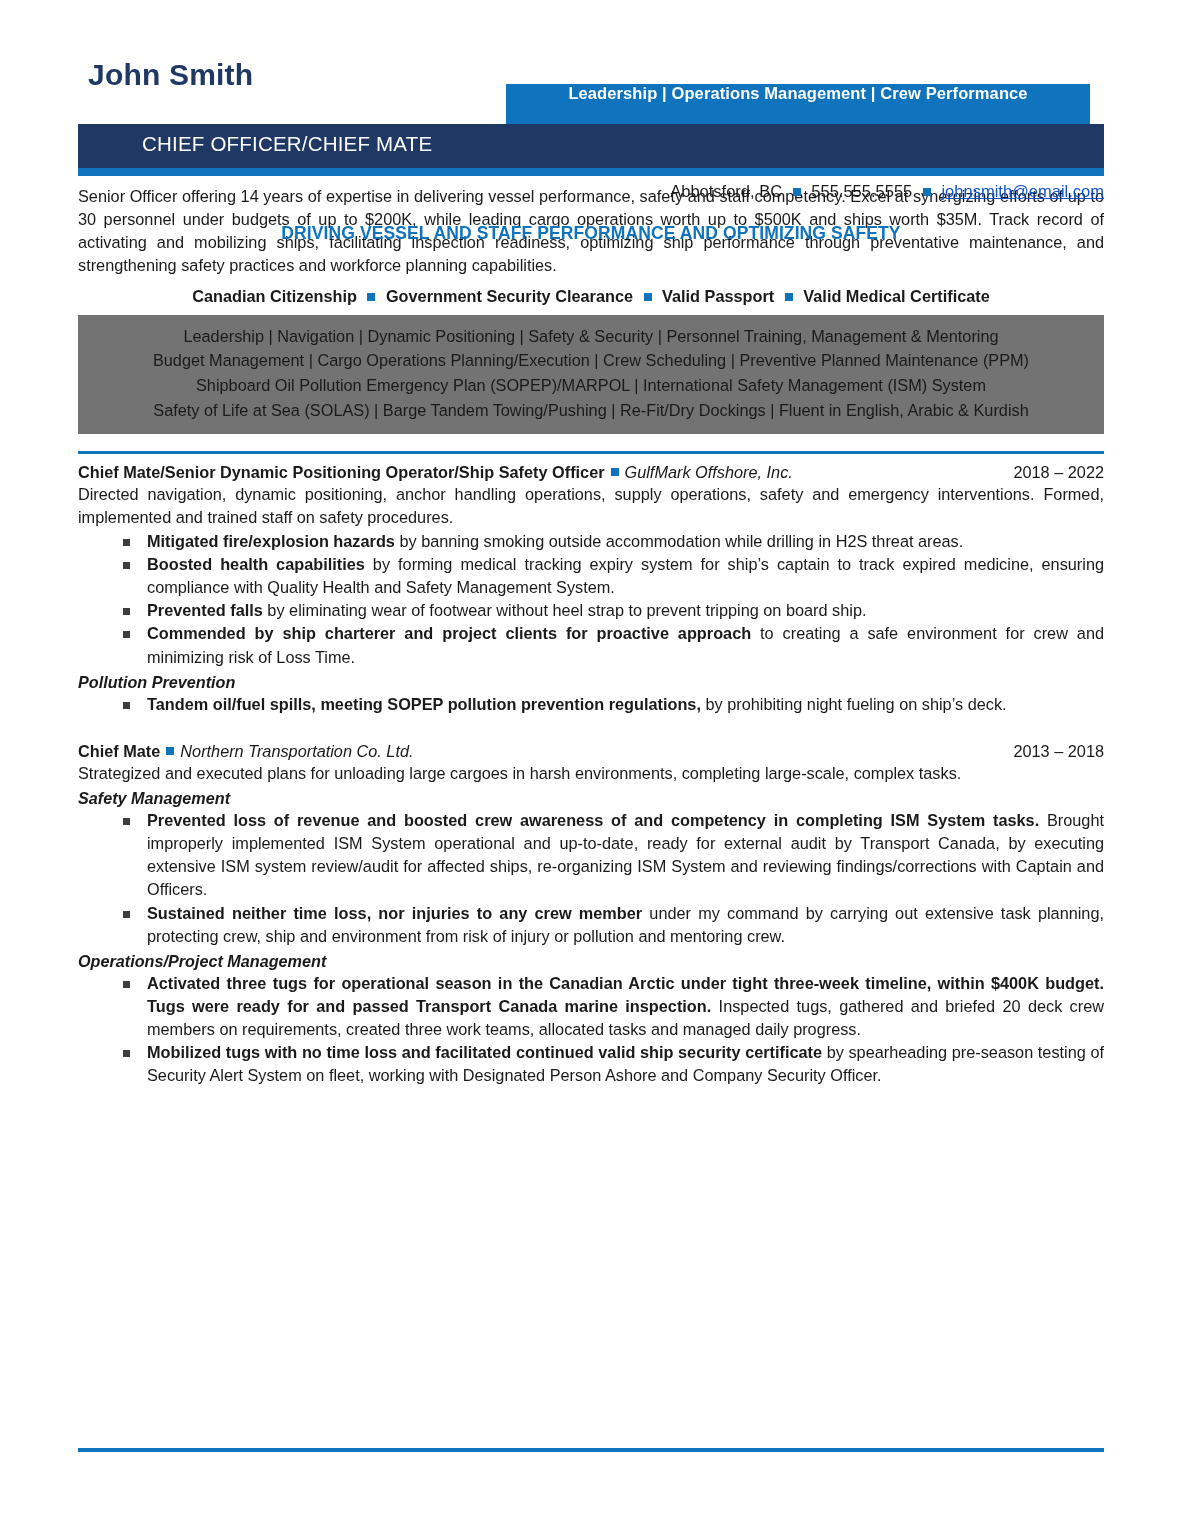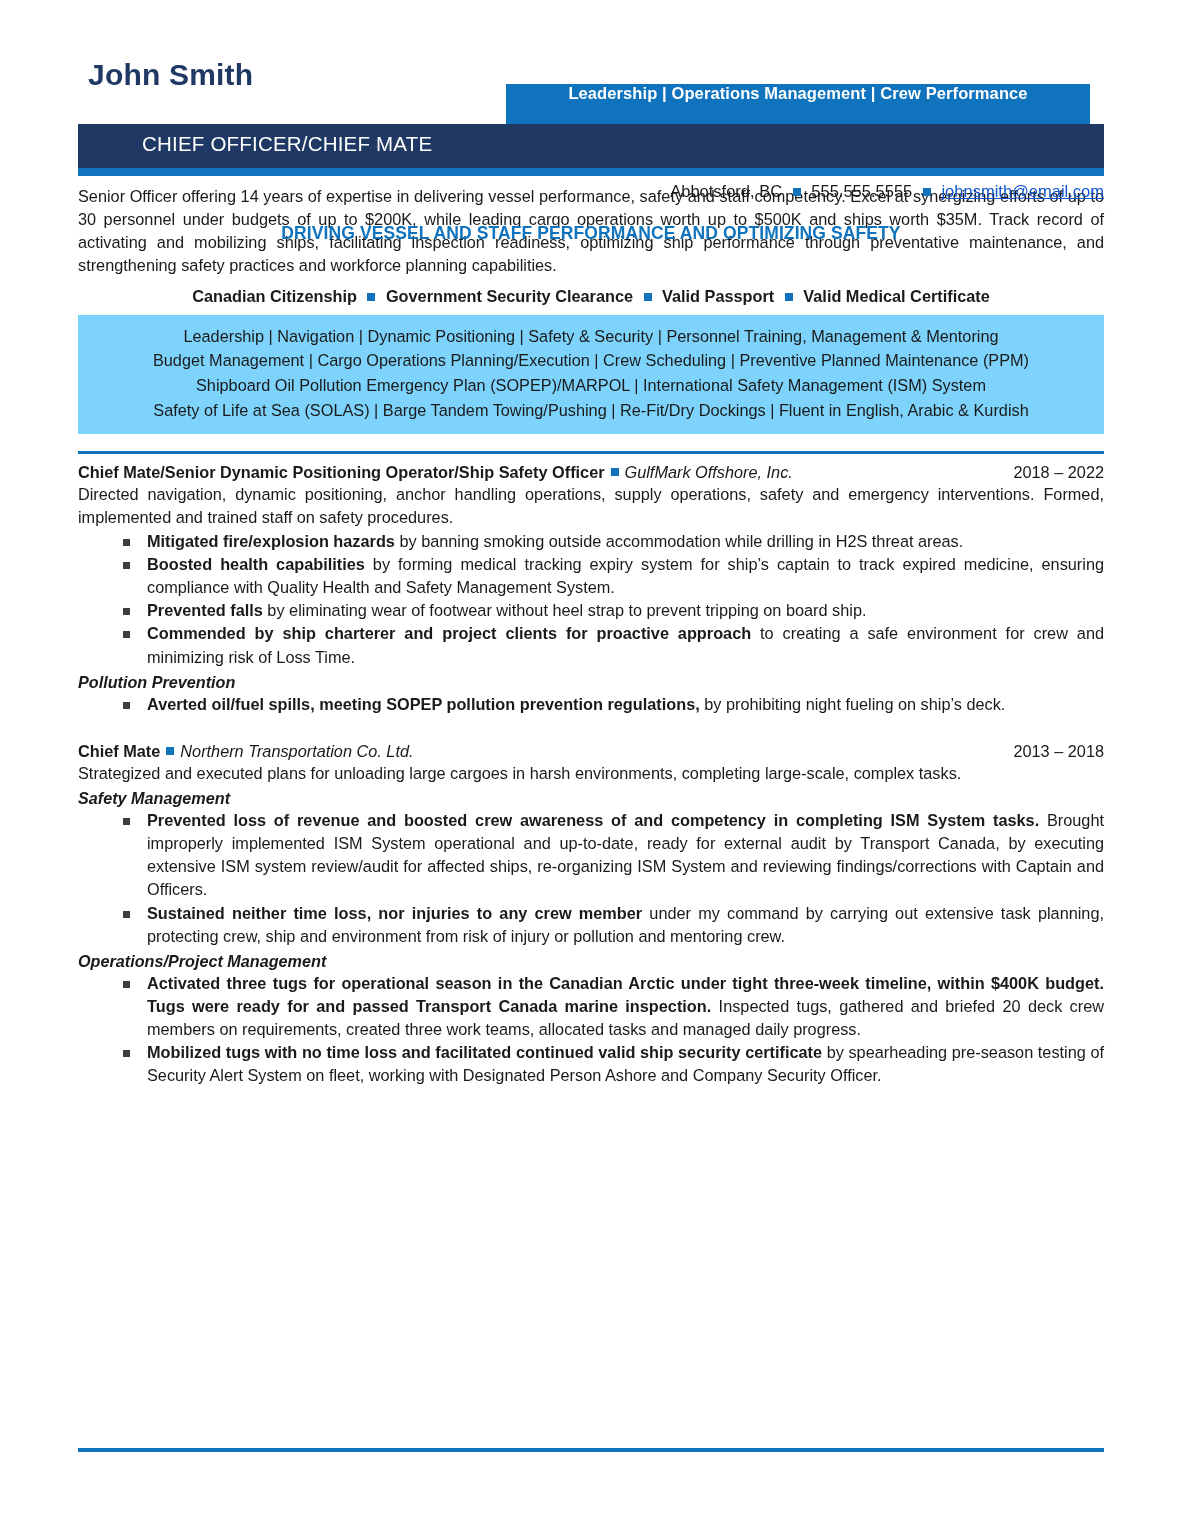--- a/index.html
+++ b/index.html
@@ -148,21 +148,21 @@
   }
   .centered-bold {
     text-align: center;
     font-size: 16.3px;
     font-weight: bold;
     color: #1a1a1a;
   }
 
   
   .skills-box {
-    background: #7dd3fc;
+    background: #737373;
     padding: 9px 8px 11px 8px;
     text-align: center;
   }
   .skills-line {
     font-size: 16.3px;
     line-height: 1.52;
     color: #1a1a1a;
   }
 
   
@@ -306,21 +306,21 @@
 
         <ul class="bullets">
           <li><span class="b">Mitigated fire/explosion hazards</span><span> by banning smoking outside accommodation while drilling in H2S threat areas.</span></li>
           <li><span class="b">Boosted health capabilities</span><span> by forming medical tracking expiry system for ship’s captain to track expired medicine, ensuring compliance with Quality Health and Safety Management System.</span></li>
           <li><span class="b">Prevented falls</span><span> by eliminating wear of footwear without heel strap to prevent tripping on board ship.</span></li>
           <li><span class="b">Commended by ship charterer and project clients for proactive approach</span><span> to creating a safe environment for crew and minimizing risk of Loss Time.</span></li>
         </ul>
 
         <div class="sub-head">Pollution Prevention</div>
         <ul class="bullets">
-          <li><span class="b">Averted oil/fuel spills, meeting SOPEP pollution prevention regulations,</span><span> by prohibiting night fueling on ship’s deck.</span></li>
+          <li><span class="b">Tandem oil/fuel spills, meeting SOPEP pollution prevention regulations,</span><span> by prohibiting night fueling on ship’s deck.</span></li>
         </ul>
       </div>
 
       <div class="spacer-lg"></div>
 
       <div>
         <div class="job-header">
           <span class="job-role">Chief Mate</span>
           <span class="sq"></span>
           <span class="job-company">Northern Transportation Co. Ltd.</span>

